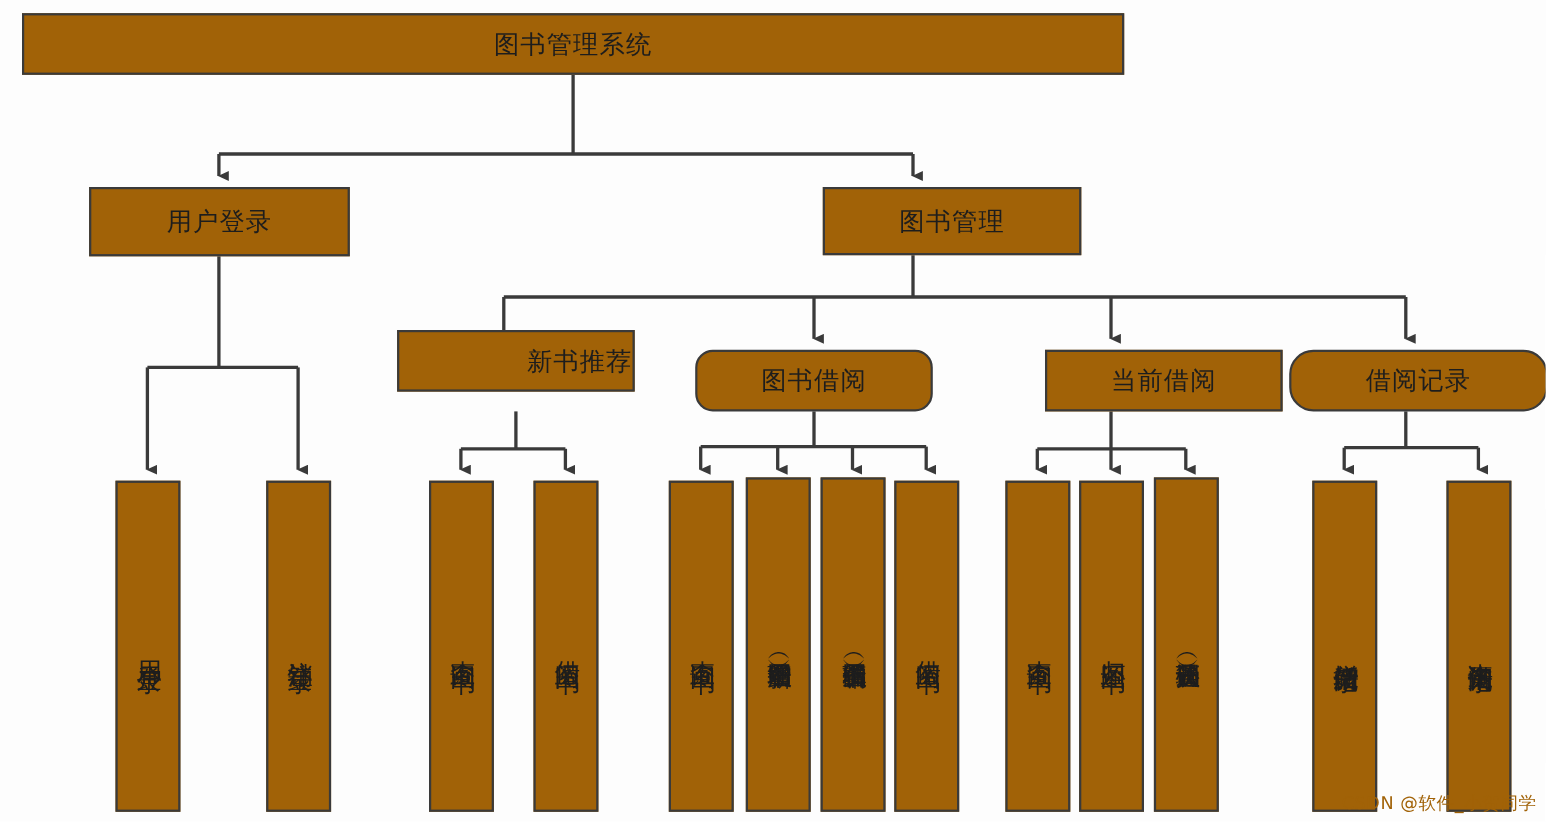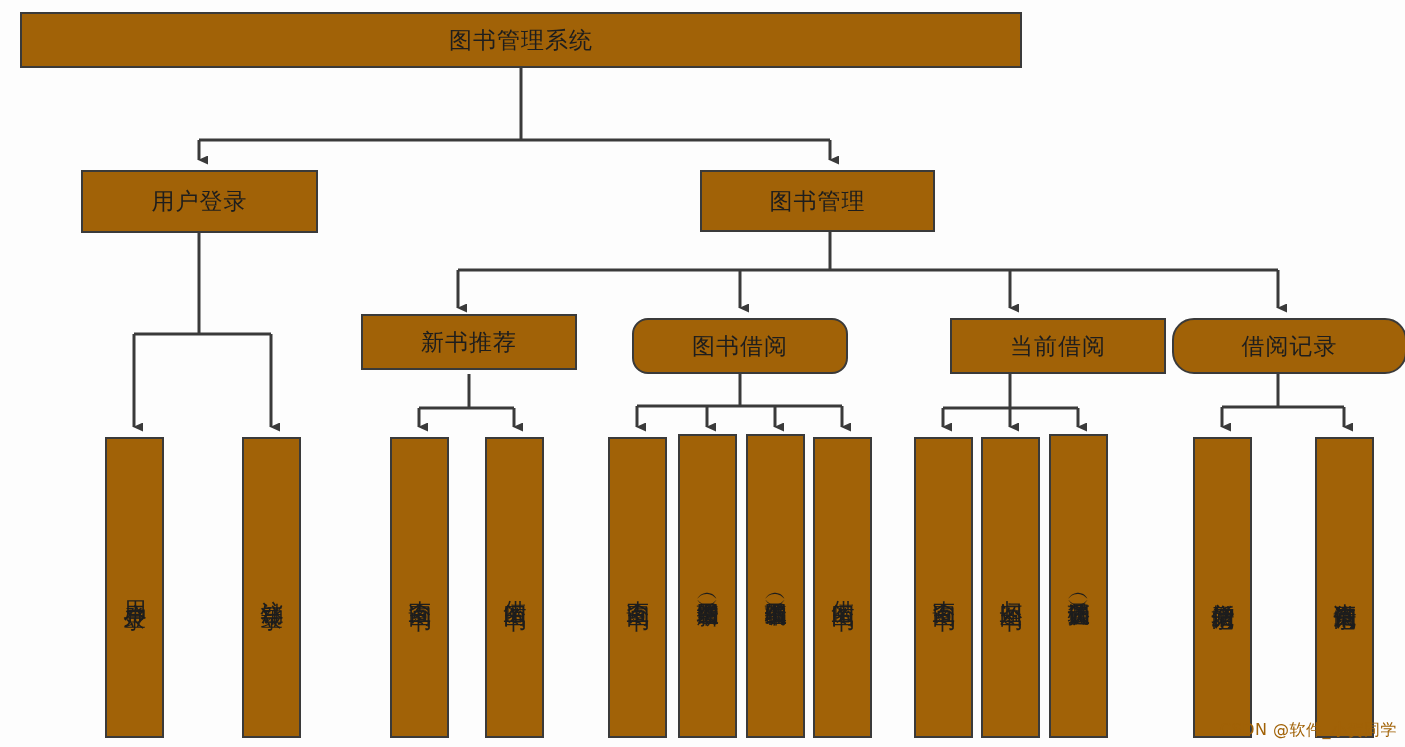--- a/index.html
+++ b/index.html
@@ -121,25 +121,25 @@
     </g>
   </svg>
 
   <div class="node horiz" style="left:20px; top:12px; width:1002px; height:56px;">
     <span class="label">图书管理系统</span>
   </div>
 
   <div class="node horiz" style="left:81px; top:170px; width:237px; height:63px;">
     <span class="label">用户登录</span>
   </div>
-  <div class="node horiz" style="left:700px; top:170px; width:235px; height:62px;">
+  <div class="node horiz" style="left:748px; top:170px; width:235px; height:62px;">
     <span class="label">图书管理</span>
   </div>
 
-  <div class="node horiz" style="left:361px; top:314px; width:216px; height:56px;">
+  <div class="node horiz" style="left:361px; top:300px; width:216px; height:56px;justify-content:flex-end;">
     <span class="label">新书推荐</span>
   </div>
   <div class="node horiz" style="left:632px; top:318px; width:216px; height:56px;border-radius:16px;">
     <span class="label">图书借阅</span>
   </div>
   <div class="node horiz" style="left:902px; top:318px; width:216px; height:56px;margin-left:48px;">
     <span class="label">当前借阅</span>
   </div>
   <div class="node horiz" style="left:1172px; top:318px; width:235px; height:56px;border-radius:22px;">
     <span class="label">借阅记录</span>

